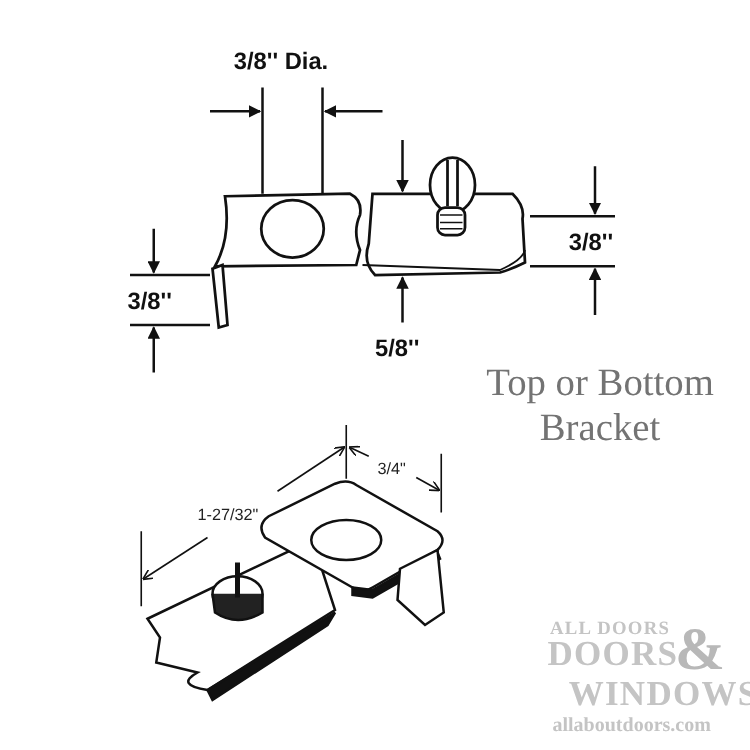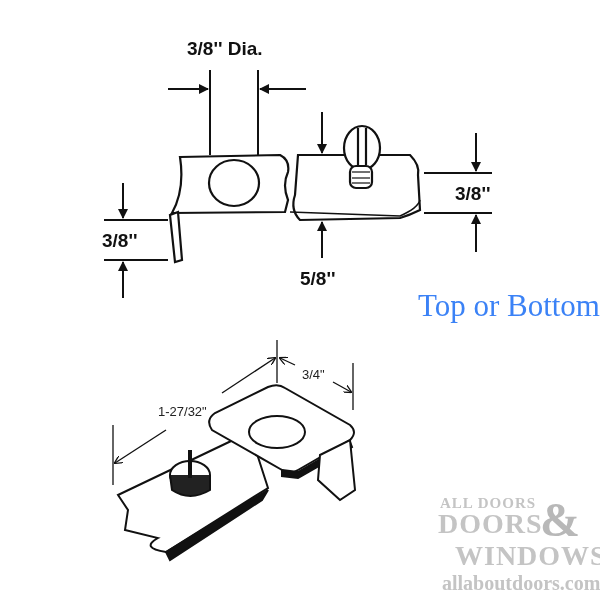--- a/index.html
+++ b/index.html
@@ -1,20 +1,20 @@
 <!DOCTYPE html>
 <html><head>
 <meta charset="utf-8">
 <style>
   html, body { margin:0; padding:0; background:#fff; }
   body { width:600px; height:600px; position:relative; overflow:hidden; }
   svg { position:absolute; left:0; top:0; }
   .dim { font-family:"Liberation Sans", sans-serif; font-weight:bold; font-size:19px; fill:#111; }
   .dim2 { font-family:"Liberation Sans", sans-serif; font-size:13px; fill:#222; }
-  .title { position:absolute; font-family:"Liberation Serif", serif; font-size:31px; color:#3b82f6; text-align:right; line-height:36px; }
+  .title { position:absolute; font-family:"Liberation Serif", serif; font-size:31px; color:#737373; text-align:center; line-height:36px; }
   .wm { position:absolute; font-family:"Liberation Serif", serif; color:#c4c4c4; font-weight:bold; }
 </style>
 </head>
 <body>
 
 <svg width="600" height="600" viewBox="0 0 600 600">
   <defs>
     <marker id="ah" markerWidth="10" markerHeight="10" refX="9" refY="5" orient="auto" markerUnits="userSpaceOnUse">
       <path d="M0,0 L10,5 L0,10 z" fill="#111"></path>
     </marker>
@@ -93,21 +93,22 @@
     <line x1="222" y1="393" x2="275" y2="358" marker-end="url(#ah2)"></line>
     <line x1="295" y1="365" x2="280" y2="358" marker-end="url(#ah2)"></line>
     <line x1="333" y1="382" x2="351" y2="392" marker-end="url(#ah2)"></line>
   </g>
   <text class="dim2" x="158" y="416">1-27/32"</text>
   <text class="dim2" x="302" y="379">3/4"</text>
 </svg>
 
 <div class="title" style="left:360px; top:288px; width:240px;">
   <div>Top or Bottom</div>
+  <div>Bracket</div>
 </div>
 
 <div>
   <div class="wm" style="left:440px; top:495px; font-size:15px; letter-spacing:1px;">ALL DOORS</div>
   <div class="wm" style="left:438px; top:508px; font-size:28px; letter-spacing:1px;">DOORS</div>
   <div class="wm" style="left:540px; top:492px; font-size:48px; color:#b8b8b8;">&amp;</div>
   <div class="wm" style="left:455px; top:540px; font-size:28px; letter-spacing:1px;">WINDOWS</div>
-  <div class="wm" style="left:442px; top:572px; font-size:20px;">allaboutdoors.com</div>
+  <div class="wm" style="left:442px; top:572px; font-size:16px;">allaboutdoors.com</div>
 </div>
 
 </body></html>

